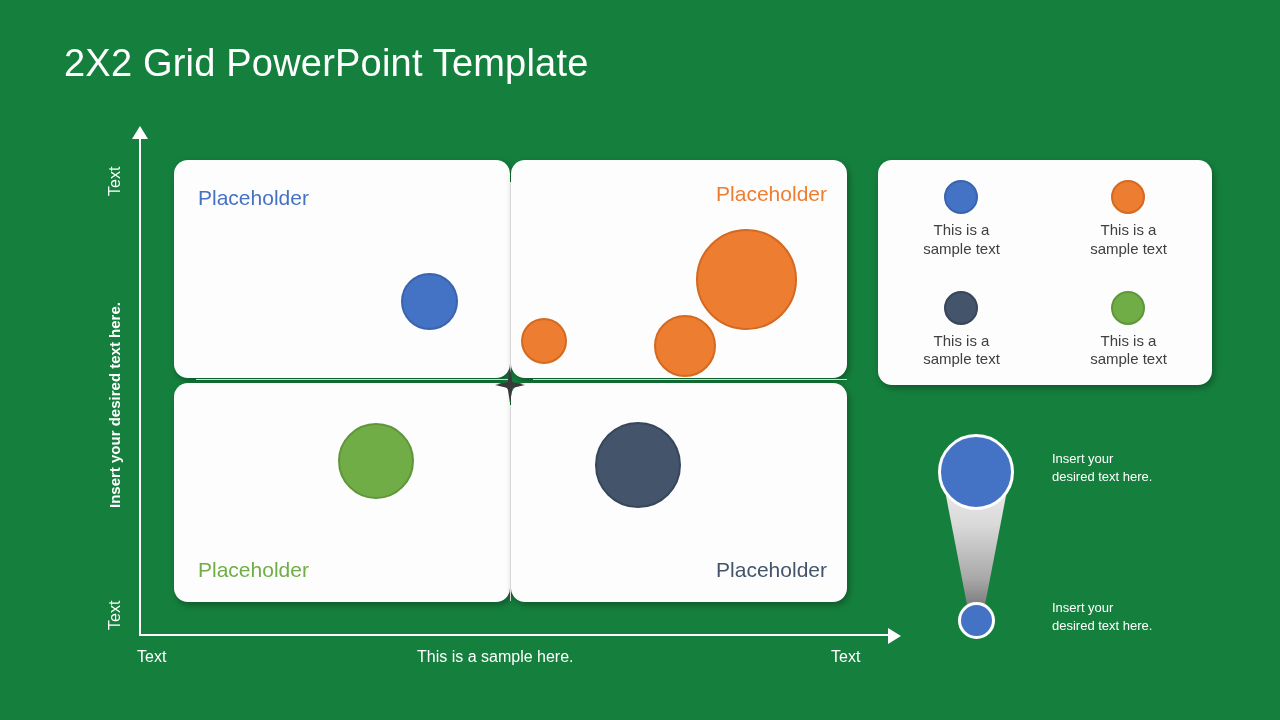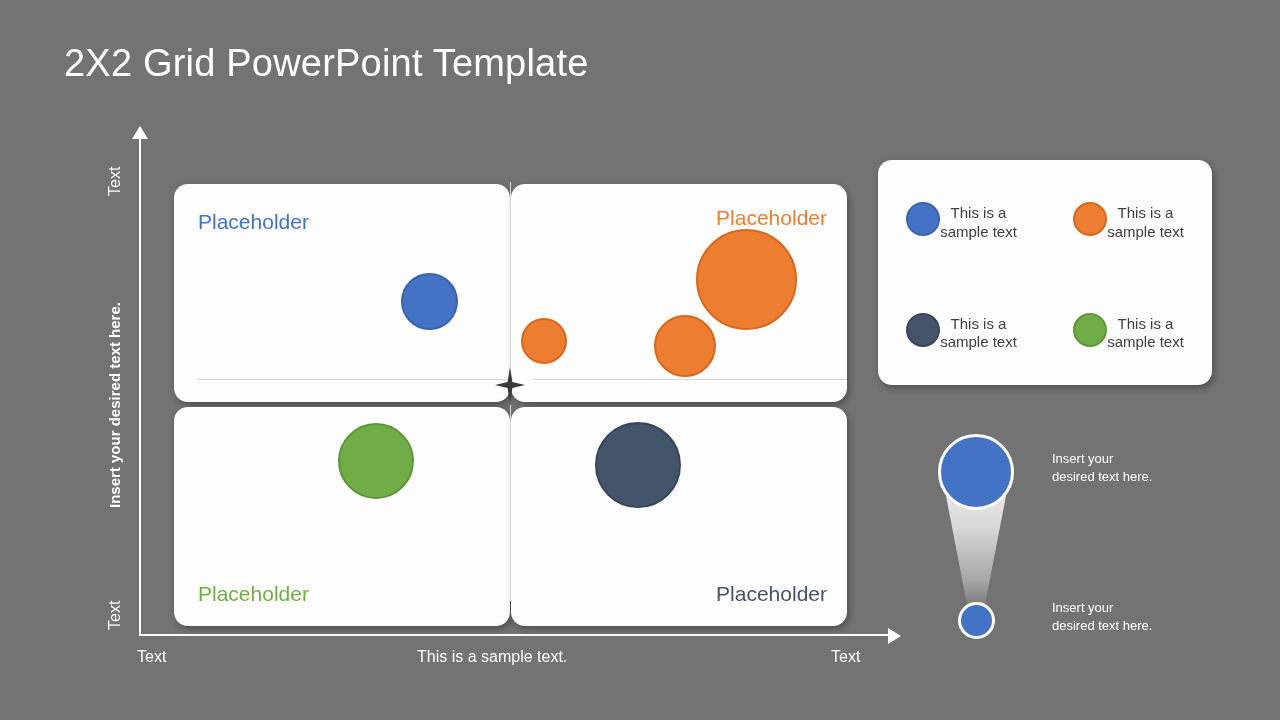--- a/index.html
+++ b/index.html
@@ -4,21 +4,21 @@
 <style>
   html, body {
     margin: 0;
     padding: 0;
     background: #414141;
   }
   #slide {
     position: relative;
     width: 1280px;
     height: 720px;
-    background: #737373;
+    background: #15803d;
     overflow: hidden;
     font-family: "Liberation Sans", sans-serif;
     -webkit-font-smoothing: antialiased;
   }
 
   
   #slide-title {
     position: absolute;
     left: 64px;
     top: 42px;
@@ -83,21 +83,20 @@
   #x-label-center { left: 417px; top: 648px; }
   #x-label-right  { left: 831px; top: 648px; }
 
   
   .quad {
     position: absolute;
     background: #fdfdfd;
     border-radius: 14px;
     box-shadow: 2px 3px 7px rgba(0,0,0,0.32);
     overflow: hidden;
-    margin-top: 24px;
   }
   #quad-tl { left: 174px; top: 160px; width: 336px; height: 218px; }
   #quad-tr { left: 511px; top: 160px; width: 336px; height: 218px; }
   #quad-bl { left: 174px; top: 383px; width: 336px; height: 219px; }
   #quad-br { left: 511px; top: 383px; width: 336px; height: 219px; }
 
   .quad-label {
     position: absolute;
     font-size: 21px;
     white-space: nowrap;
@@ -150,21 +149,21 @@
     display: grid;
     grid-template-columns: 1fr 1fr;
     grid-template-rows: 1fr 1fr;
     align-items: center;
     justify-items: center;
     padding-top: 4px;
     box-sizing: border-box;
   }
   .legend-item {
     display: flex;
-    flex-direction: row;
+    flex-direction: column;
     align-items: center;
     justify-content: flex-start;
   }
   .legend-dot {
     width: 34px;
     height: 34px;
     border-radius: 50%;
     box-sizing: border-box;
   }
   .legend-text {
@@ -228,21 +227,21 @@
   <div class="axis-line" id="y-axis-line"></div>
   <div id="y-axis-arrow"></div>
   <div class="axis-line" id="x-axis-line"></div>
   <div id="x-axis-arrow"></div>
 
   <div class="axis-label vlabel" id="y-label-top">Text</div>
   <div class="axis-label vlabel" id="y-label-mid">Insert your desired text here.</div>
   <div class="axis-label vlabel" id="y-label-bottom">Text</div>
 
   <div class="axis-label" id="x-label-left">Text</div>
-  <div class="axis-label" id="x-label-center">This is a sample text.</div>
+  <div class="axis-label" id="x-label-center">This is a sample here.</div>
   <div class="axis-label" id="x-label-right">Text</div>
 
   <div class="quad" id="quad-tl">
     <div class="quad-label" id="label-tl" style="color: rgb(68, 114, 196);">Placeholder</div>
   </div>
 
   <div class="quad" id="quad-tr">
     <div class="quad-label" id="label-tr" style="color: rgb(237, 125, 49);">Placeholder</div>
   </div>
 

